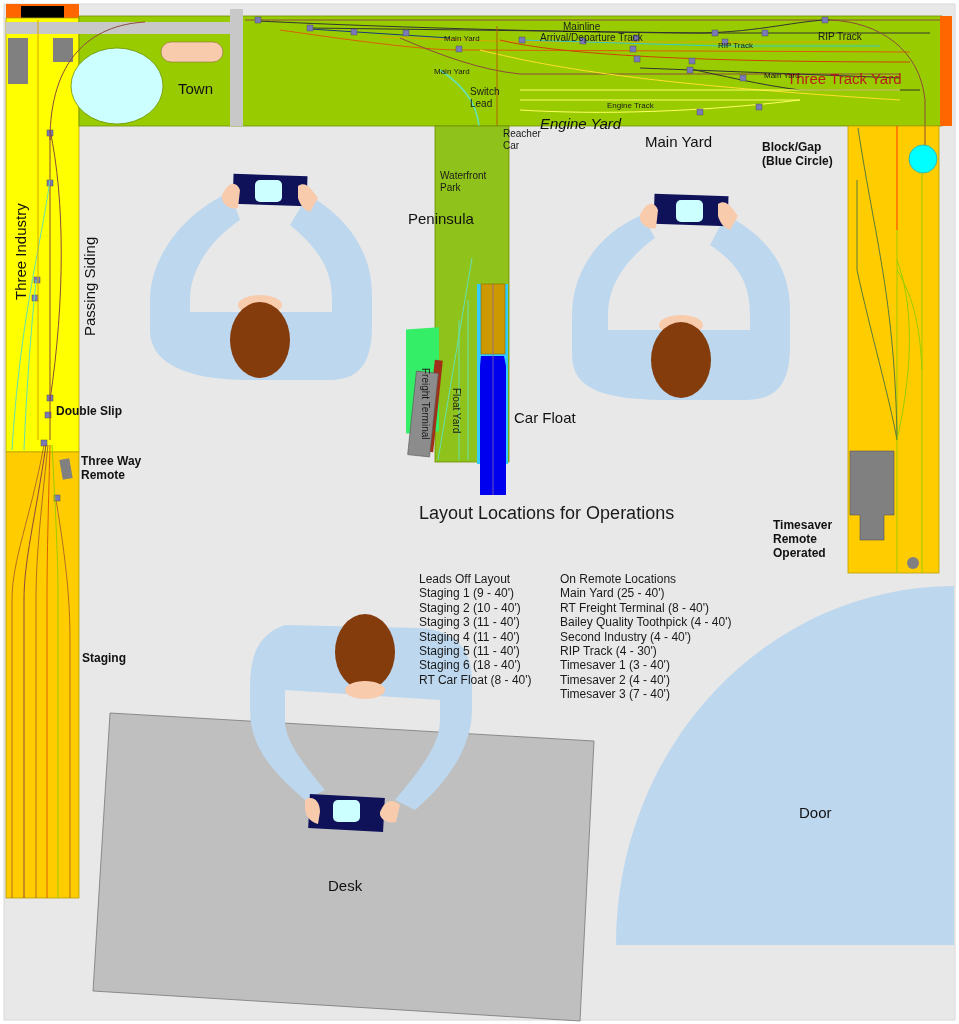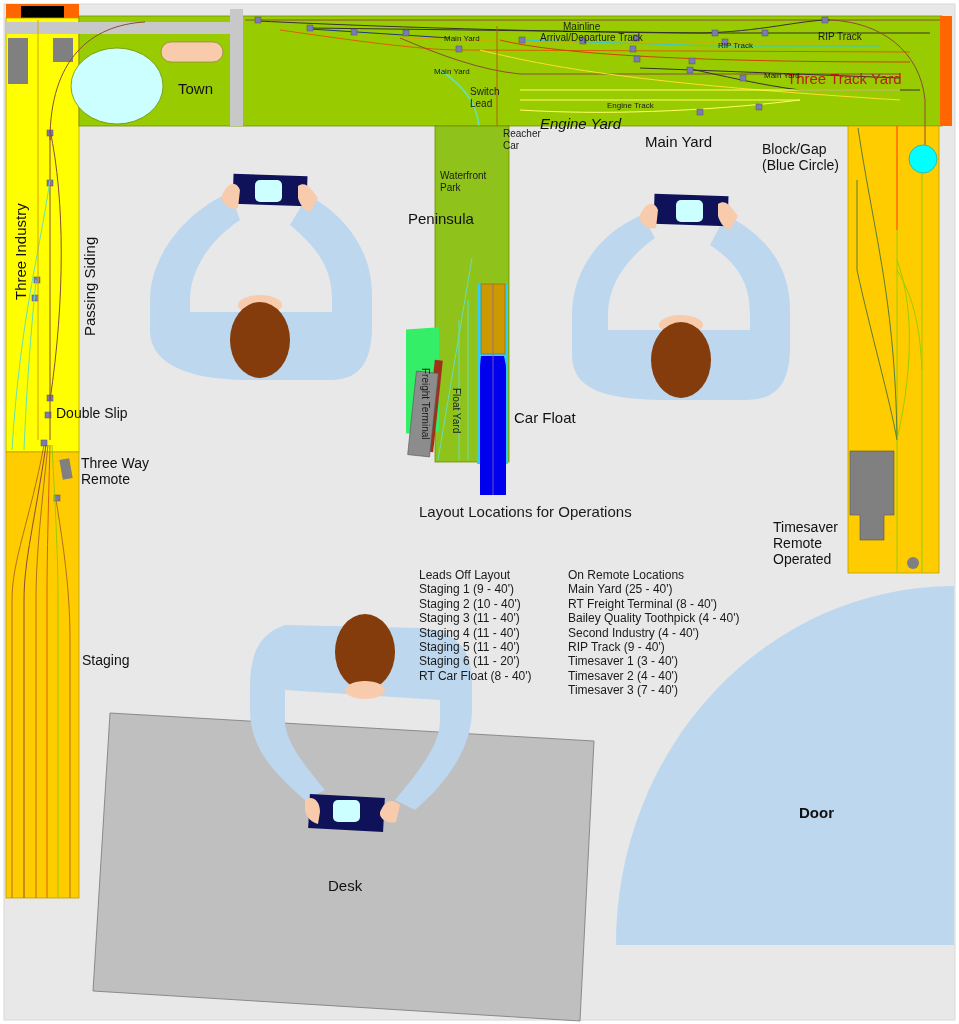--- a/index.html
+++ b/index.html
@@ -1,28 +1,28 @@
 <!DOCTYPE html>
 <html><head>
 <meta charset="utf-8">
 <style>
   html, body { margin:0; padding:0; background:#ffffff; }
   body { width:959px; height:1024px; position:relative; overflow:hidden; font-family:"Liberation Sans", sans-serif; }
   #canvas { position:absolute; left:0; top:0; width:959px; height:1024px; }
   .lbl { position:absolute; color:#111; font-family:"Liberation Sans", sans-serif; white-space:nowrap; line-height:1.15; }
   .l15 { font-size:15px; }
-  .l14 { font-size:14px; }
+  .l14 { font-size:12px;font-weight:bold; }
   .l10 { font-size:10px; color:#1a1a1a; }
   .l8 { font-size:8px; color:#1a1a1a; }
   .white { color:#b91c1c; }
   .vert { transform-origin:left top; transform:rotate(-90deg); }
   .vert90 { transform-origin:left top; transform:rotate(90deg); }
   .legend { position:absolute; left:419px; top:503px; font-family:"Liberation Sans", sans-serif; color:#1a1a1a; }
-  .legend-title { font-size:15px; margin-bottom:12px; white-space:nowrap; }
-  .legend-cols { display:flex; gap:12px;margin-top:48px; }
+  .legend-title { font-size:18px; margin-bottom:12px; white-space:nowrap; }
+  .legend-cols { display:flex; gap:4px;margin-top:48px; }
   .legend-col { font-size:12px; line-height:14.4px; white-space:nowrap; }
   .legend-col.left { width:137px; }
   .legend-col div { display:block; }
 </style>
 </head>
 <body>
 
 <svg id="canvas" viewBox="0 0 959 1024" xmlns="http://www.w3.org/2000/svg">
 
   <rect x="4" y="4" width="951" height="1016" fill="#e8e8e8" stroke="#d8d8d8"></rect>
@@ -202,47 +202,47 @@
 <div class="lbl l15" style="left:408px;top:210px;">Peninsula</div>
 <div class="lbl l15 vert" style="left:12px;top:300px;">Three Industry</div>
 <div class="lbl l15 vert" style="left:81px;top:336px;">Passing Siding</div>
 <div class="lbl l14" style="left:56px;top:405px;text-align:right;">Double Slip</div>
 <div class="lbl l14" style="left:81px;top:455px;width:80px;white-space:normal;">Three Way Remote</div>
 <div class="lbl l10 vert90" style="left:431px;top:368px;">Freight Terminal</div>
 <div class="lbl l10 vert90" style="left:462px;top:388px;">Float Yard</div>
 <div class="lbl l15" style="left:514px;top:409px;">Car Float</div>
 <div class="lbl l14" style="left:82px;top:652px;">Staging</div>
 <div class="lbl l14" style="left:773px;top:519px;width:80px;white-space:normal;">Timesaver Remote Operated</div>
-<div class="lbl l15" style="left:799px;top:804px;font-weight:bold;">Door</div>
+<div class="lbl l15" style="left:799px;top:804px;">Door</div>
 <div class="lbl l15" style="left:328px;top:877px;">Desk</div>
 
 <div class="lbl l8" style="left:444px;top:34px;">Main Yard</div>
 <div class="lbl l8" style="left:434px;top:67px;">Main Yard</div>
 <div class="lbl l8" style="left:764px;top:71px;">Main Yard</div>
 <div class="lbl l8" style="left:718px;top:41px;">RIP Track</div>
 <div class="lbl l8" style="left:607px;top:101px;">Engine Track</div>
 
 <div class="legend">
   <div class="legend-title">Layout Locations for Operations</div>
   <div class="legend-cols">
     <div class="legend-col left">
       <div>Leads Off Layout</div>
       <div>Staging 1 (9 - 40')</div>
       <div>Staging 2 (10 - 40')</div>
       <div>Staging 3 (11 - 40')</div>
       <div>Staging 4 (11 - 40')</div>
       <div>Staging 5 (11 - 40')</div>
-      <div>Staging 6 (11 - 20')</div>
+      <div>Staging 6 (18 - 40')</div>
       <div>RT Car Float (8 - 40')</div>
     </div>
     <div class="legend-col">
       <div>On Remote Locations</div>
       <div>Main Yard (25 - 40')</div>
       <div>RT Freight Terminal (8 - 40')</div>
       <div>Bailey Quality Toothpick (4 - 40')</div>
       <div>Second Industry (4 - 40')</div>
-      <div>RIP Track (9 - 40')</div>
+      <div>RIP Track (4 - 30')</div>
       <div>Timesaver 1 (3 - 40')</div>
       <div>Timesaver 2 (4 - 40')</div>
       <div>Timesaver 3 (7 - 40')</div>
     </div>
   </div>
 </div>
 
 </body></html>

